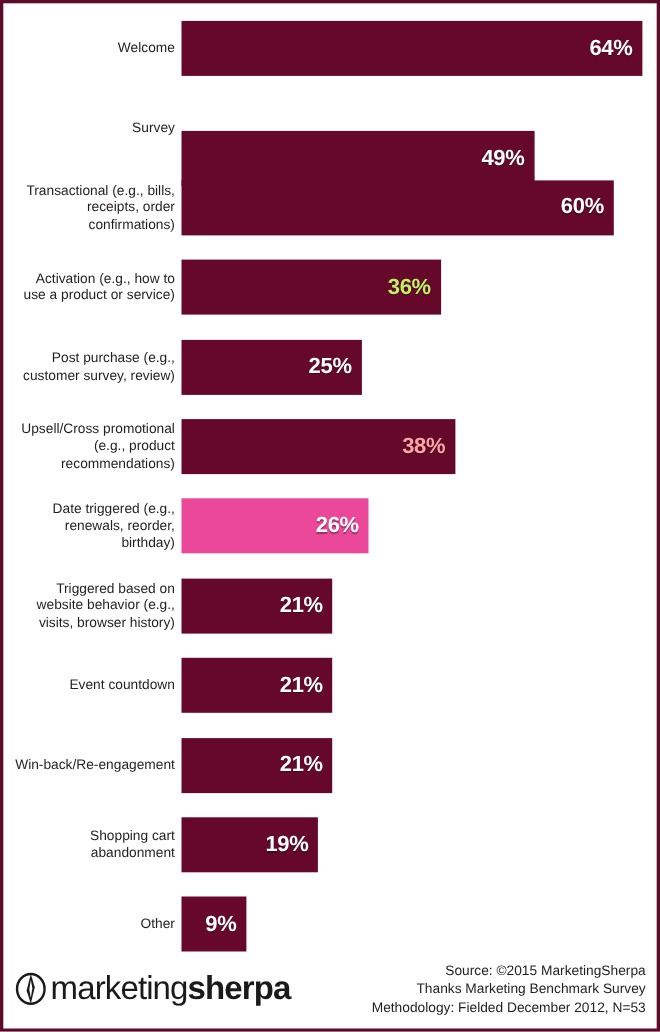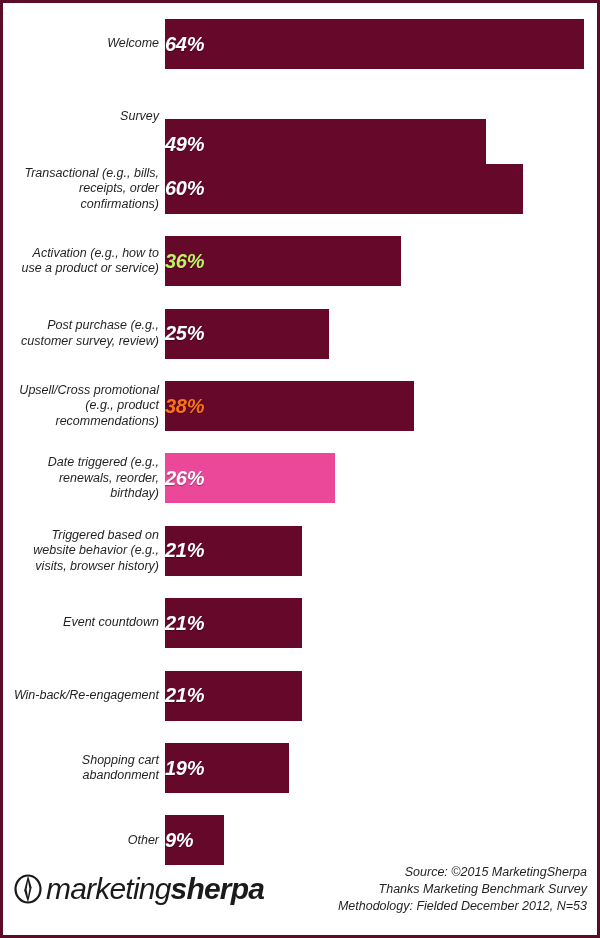--- a/index.html
+++ b/index.html
@@ -12,21 +12,20 @@
     font-family: "Liberation Sans", sans-serif;
   }
   #chart-frame {
     position: relative;
     width: 600px;
     height: 938px;
     box-sizing: border-box;
     background: #ffffff;
     border: 3px solid #14532d;
     overflow: hidden;
-    font-style: italic;
   }
   #plot-area {
     position: absolute;
     left: 0;
     top: 0;
     width: 600px;
     height: 868px;
   }
   .bar-row {
     position: absolute;
@@ -54,34 +53,35 @@
   }
   .bar {
     position: absolute;
     left: 0;
     top: 0;
     height: 50px;
     background: #66082A;
     box-sizing: border-box;
     display: flex;
     align-items: center;
+    justify-content: flex-end;
   }
   .bar-value {
     color: #ffffff;
     font-weight: bold;
     font-size: 20px;
     padding-right: 9px;
     letter-spacing: -0.3px;
     font-family: "Liberation Sans", sans-serif;
     text-shadow: 0 1px 1px rgba(0,0,0,0.35);
   }
   #footer {
     position: absolute;
     left: 0;
-    bottom: 10px;
+    bottom: 0;
     width: 594px;
     height: 68px;
     display: flex;
     align-items: center;
     justify-content: space-between;
     padding: 0 10px 4px 8px;
     box-sizing: border-box;
   }
   #logo {
     display: flex;
@@ -131,21 +131,21 @@
           <div class="bar" style="width: 320.797px; background: rgb(102, 8, 42); margin-top: 28px;">
             <span class="bar-value" style="color: rgb(255, 255, 255);">49%</span>
           </div>
         </div>
       </div>
       <div class="bar-row" style="top: 160.8px;">
         <div class="cat-label">Transactional (e.g., bills,
 receipts, order
 confirmations)</div>
         <div class="bar-wrap">
-          <div class="bar" style="width: 358px; background: rgb(102, 8, 42);">
+          <div class="bar" style="width: 393px; background: rgb(102, 8, 42);">
             <span class="bar-value" style="color: rgb(255, 255, 255);">60%</span>
           </div>
         </div>
       </div>
       <div class="bar-row" style="top: 233.2px;">
         <div class="cat-label">Activation (e.g., how to
 use a product or service)</div>
         <div class="bar-wrap">
           <div class="bar" style="width: 235.688px; background: rgb(102, 8, 42);">
             <span class="bar-value" style="color: #bef264;">36%</span>
@@ -160,21 +160,21 @@
             <span class="bar-value" style="color: rgb(255, 255, 255);">25%</span>
           </div>
         </div>
       </div>
       <div class="bar-row" style="top: 378px;">
         <div class="cat-label">Upsell/Cross promotional
 (e.g., product
 recommendations)</div>
         <div class="bar-wrap">
           <div class="bar" style="width: 248.781px; background: rgb(102, 8, 42);">
-            <span class="bar-value" style="color: #f97316;">38%</span>
+            <span class="bar-value" style="color: #fca5a5;">38%</span>
           </div>
         </div>
       </div>
       <div class="bar-row" style="top: 450.4px;">
         <div class="cat-label">Date triggered (e.g.,
 renewals, reorder,
 birthday)</div>
         <div class="bar-wrap">
           <div class="bar" style="width: 170.219px; background: #ec4899;">
             <span class="bar-value" style="color: rgb(255, 255, 255);">26%</span>

